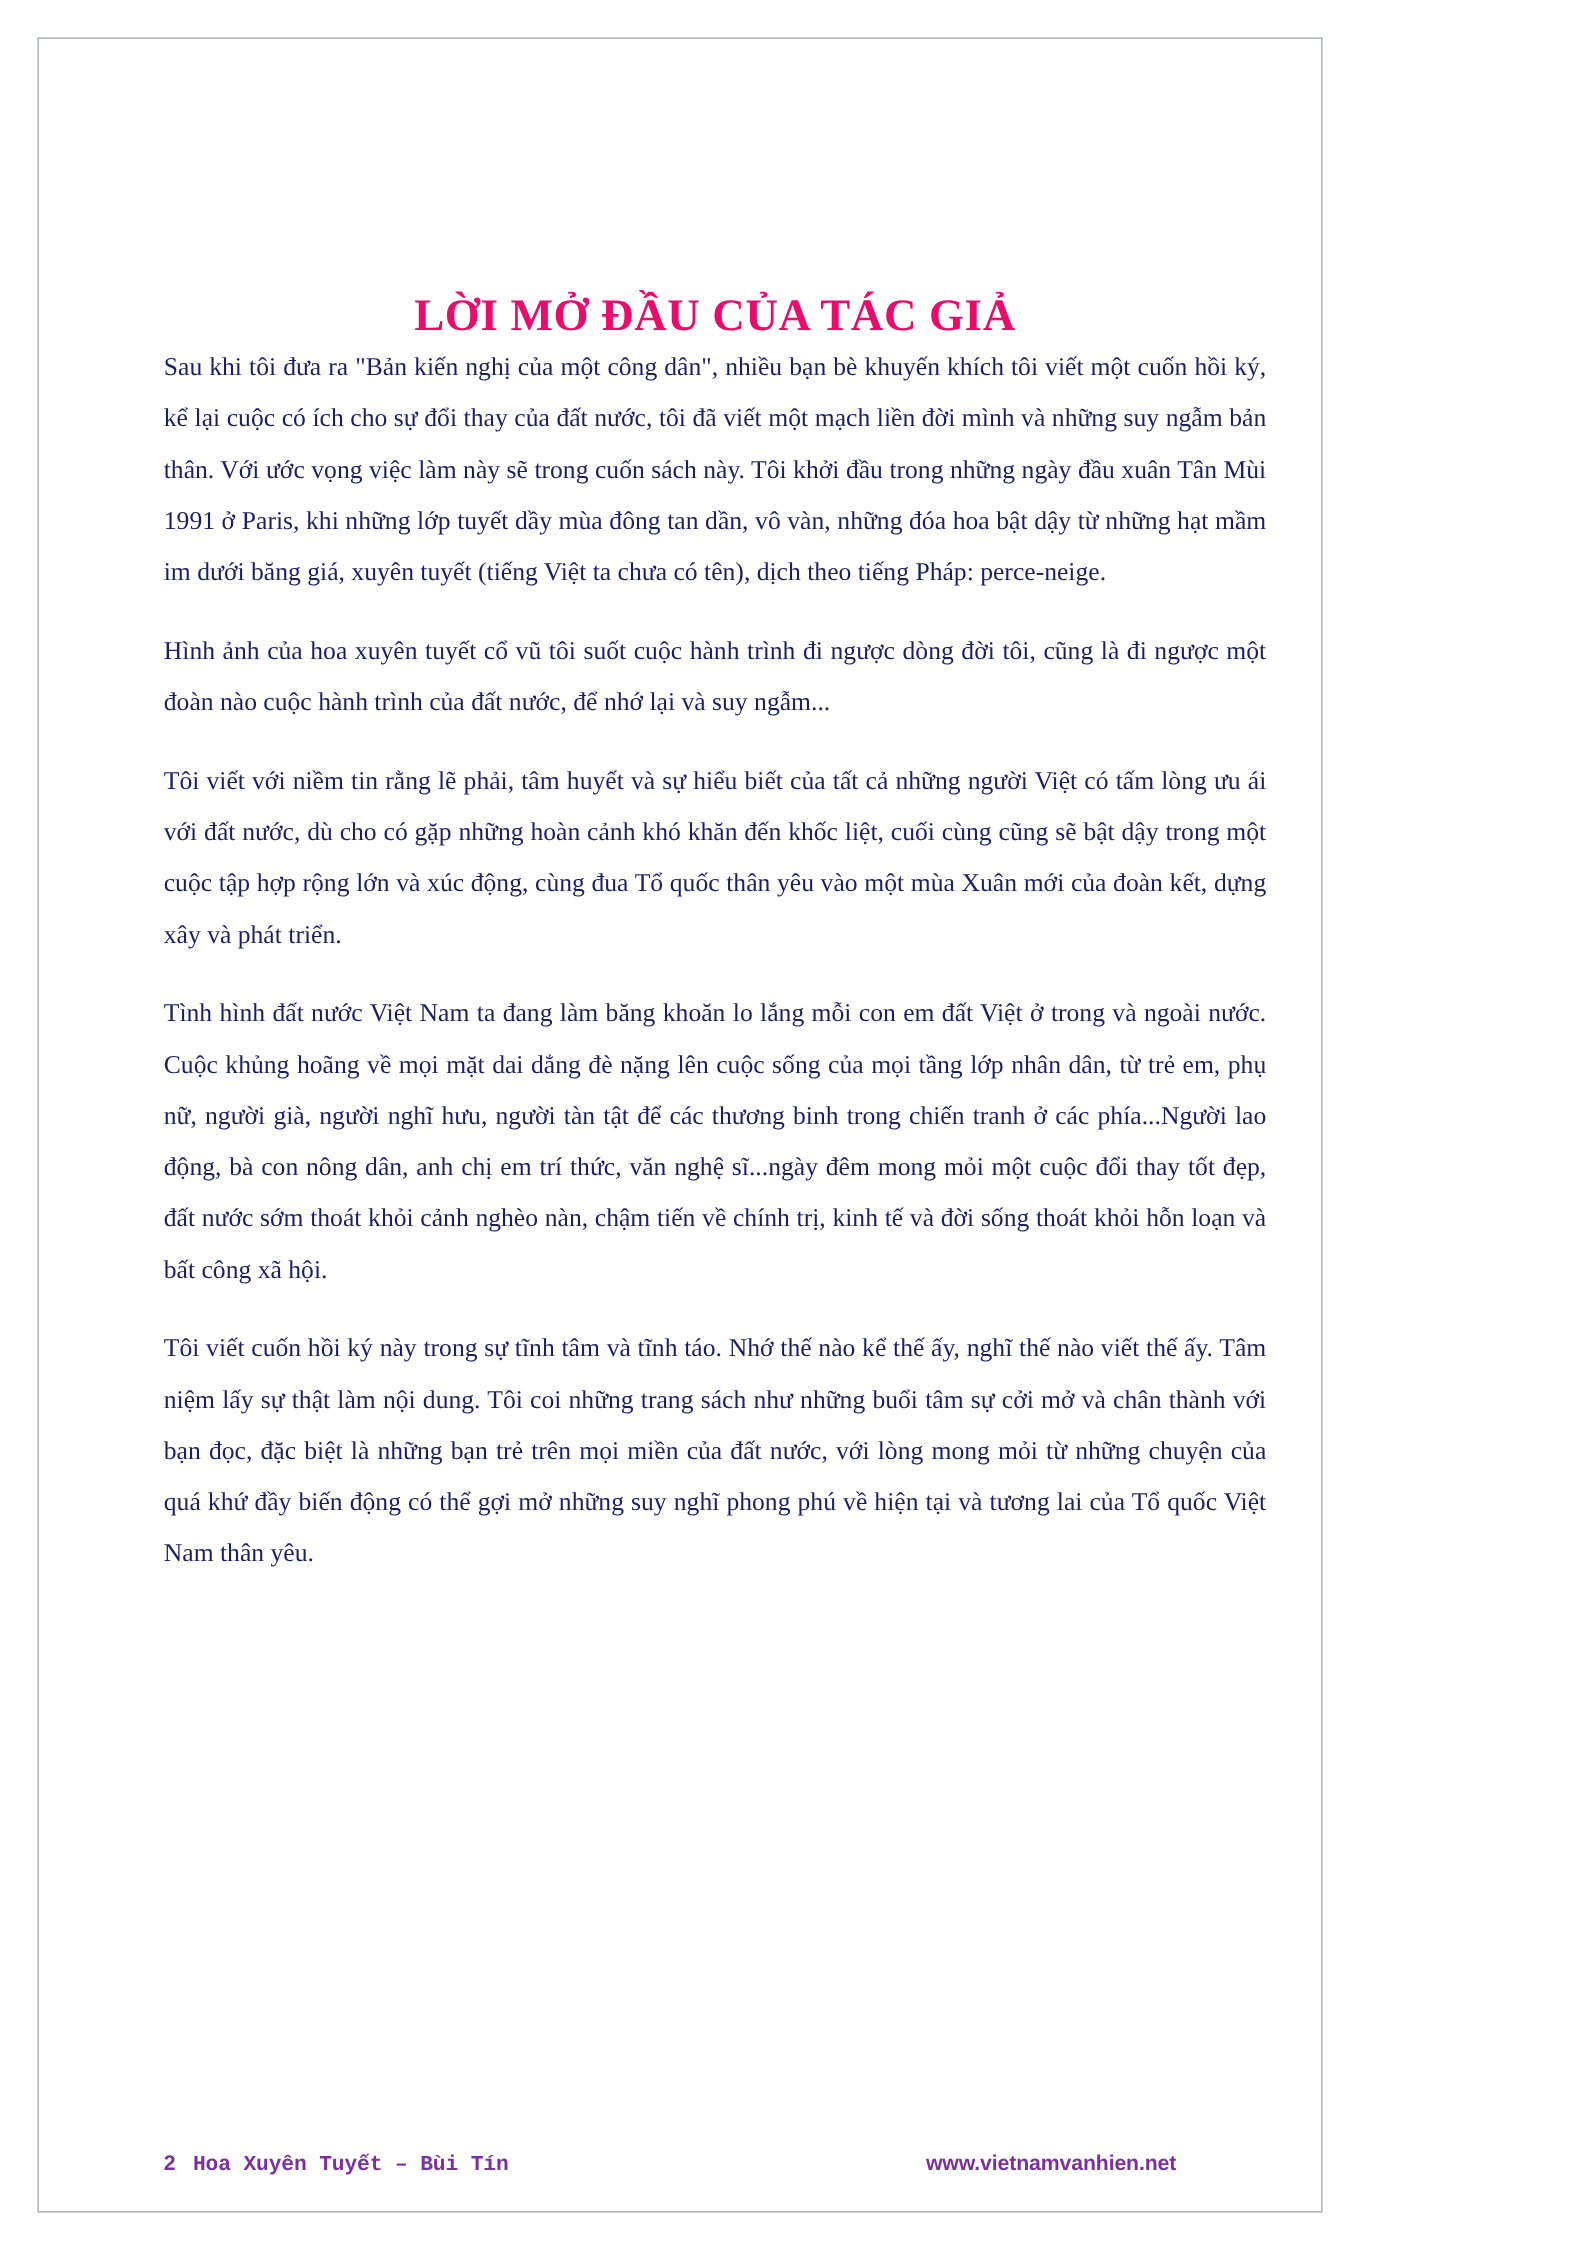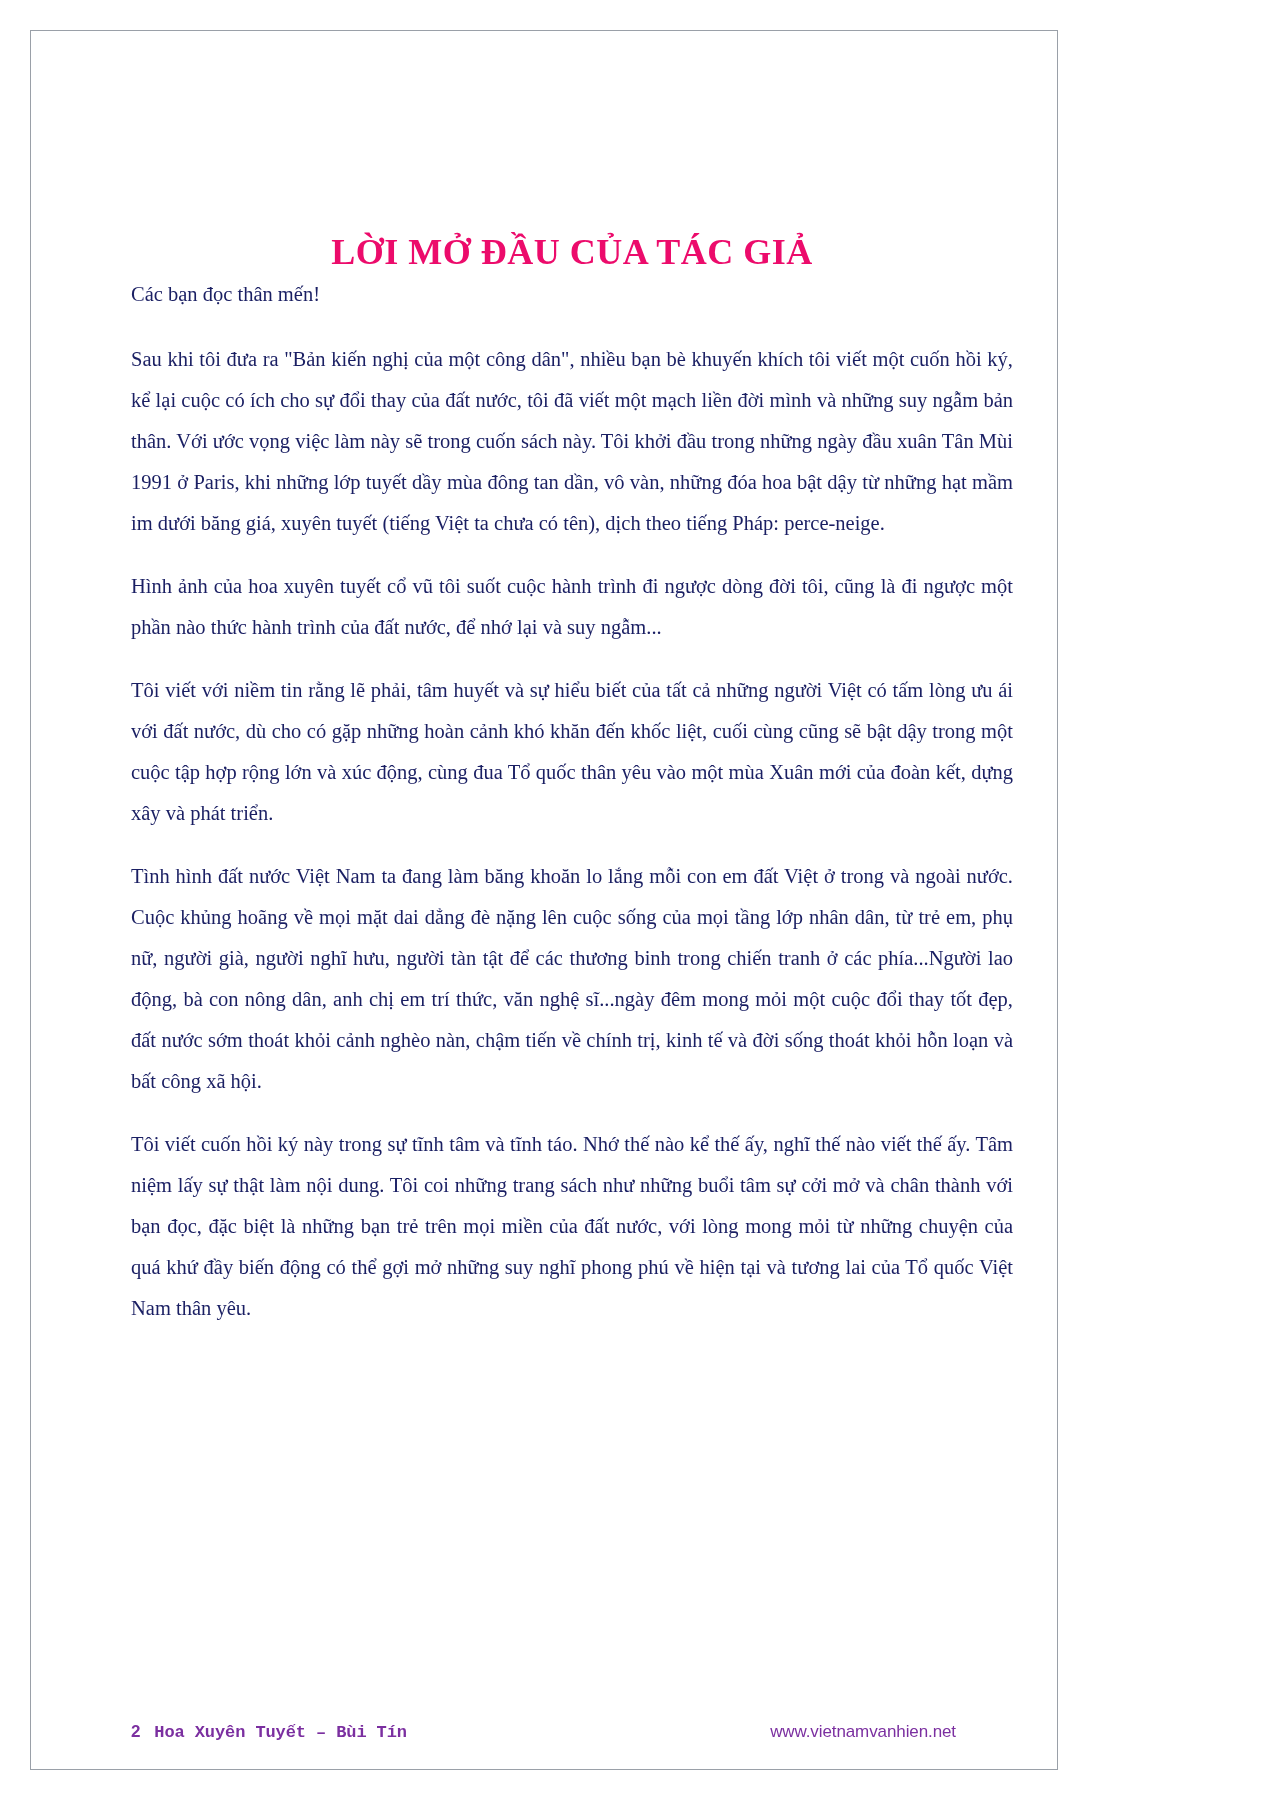--- a/index.html
+++ b/index.html
@@ -99,41 +99,40 @@
   .footer-page-number {
     font-weight: bold;
   }
 
   .footer-book-title {
     font-weight: bold;
     font-family: Liberation Mono, monospace;
   }
 
   .footer-right {
-    font-weight: normal;
+    font-weight: bold;
     white-space: nowrap;
-    margin-right: 1px;
+    margin-right: 16px;
   }
 </style>
 </head>
 <body>
 
 <div class="page-canvas">
 
   <div class="page-border"></div>
 
   <div class="page-inner">
 
     <h1 class="doc-title">LỜI MỞ ĐẦU CỦA TÁC GIẢ</h1>
 
-    <p class="body-text para greeting">Các bạn đọc thân mến!</p>
 
     <p class="body-text para">Sau khi tôi đưa ra "Bản kiến nghị của một công dân", nhiều bạn bè khuyến khích tôi viết một cuốn hồi ký, kể lại cuộc có ích cho sự đổi thay của đất nước, tôi đã viết một mạch liền đời mình và những suy ngẫm bản thân. Với ước vọng việc làm này sẽ trong cuốn sách này. Tôi khởi đầu trong những ngày đầu xuân Tân Mùi 1991 ở Paris, khi những lớp tuyết dầy mùa đông tan dần, vô vàn, những đóa hoa bật dậy từ những hạt mầm im dưới băng giá, xuyên tuyết (tiếng Việt ta chưa có tên), dịch theo tiếng Pháp: perce-neige.</p>
 
-    <p class="body-text para">Hình ảnh của hoa xuyên tuyết cổ vũ tôi suốt cuộc hành trình đi ngược dòng đời tôi, cũng là đi ngược một phần nào thức hành trình của đất nước, để nhớ lại và suy ngẫm...</p>
+    <p class="body-text para">Hình ảnh của hoa xuyên tuyết cổ vũ tôi suốt cuộc hành trình đi ngược dòng đời tôi, cũng là đi ngược một đoàn nào cuộc hành trình của đất nước, để nhớ lại và suy ngẫm...</p>
 
     <p class="body-text para">Tôi viết với niềm tin rằng lẽ phải, tâm huyết và sự hiểu biết của tất cả những người Việt có tấm lòng ưu ái với đất nước, dù cho có gặp những hoàn cảnh khó khăn đến khốc liệt, cuối cùng cũng sẽ bật dậy trong một cuộc tập hợp rộng lớn và xúc động, cùng đua Tổ quốc thân yêu vào một mùa Xuân mới của đoàn kết, dựng xây và phát triển.</p>
 
     <p class="body-text para">Tình hình đất nước Việt Nam ta đang làm băng khoăn lo lắng mỗi con em đất Việt ở trong và ngoài nước. Cuộc khủng hoãng về mọi mặt dai dẳng đè nặng lên cuộc sống của mọi tầng lớp nhân dân, từ trẻ em, phụ nữ, người già, người nghĩ hưu, người tàn tật để các thương binh trong chiến tranh ở các phía...Người lao động, bà con nông dân, anh chị em trí thức, văn nghệ sĩ...ngày đêm mong mỏi một cuộc đổi thay tốt đẹp, đất nước sớm thoát khỏi cảnh nghèo nàn, chậm tiến về chính trị, kinh tế và đời sống thoát khỏi hỗn loạn và bất công xã hội.</p>
 
     <p class="body-text para last">Tôi viết cuốn hồi ký này trong sự tĩnh tâm và tĩnh táo. Nhớ thế nào kể thế ấy, nghĩ thế nào viết thế ấy. Tâm niệm lấy sự thật làm nội dung. Tôi coi những trang sách như những buổi tâm sự cởi mở và chân thành với bạn đọc, đặc biệt là những bạn trẻ trên mọi miền của đất nước, với lòng mong mỏi từ những chuyện của quá khứ đầy biến động có thể gợi mở những suy nghĩ phong phú về hiện tại và tương lai của Tổ quốc Việt Nam thân yêu.</p>
 
   </div>
 
   <div class="page-footer">

